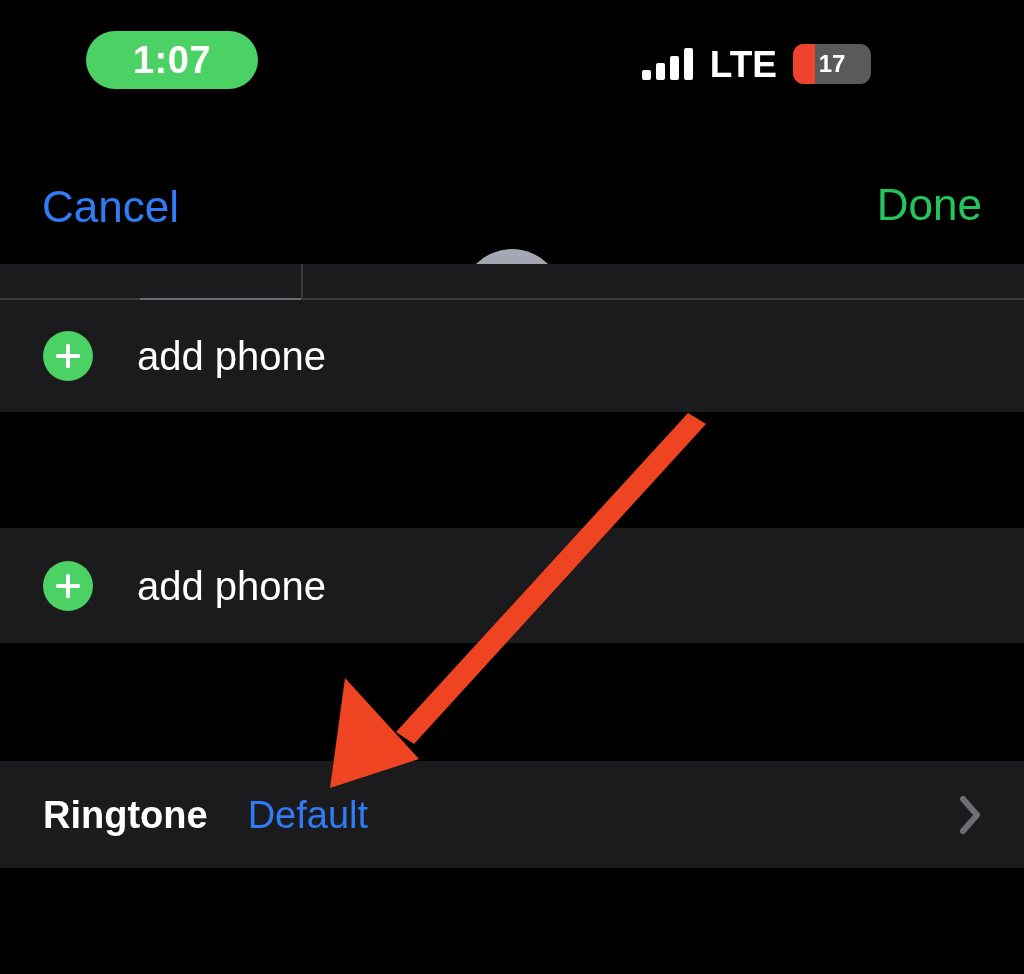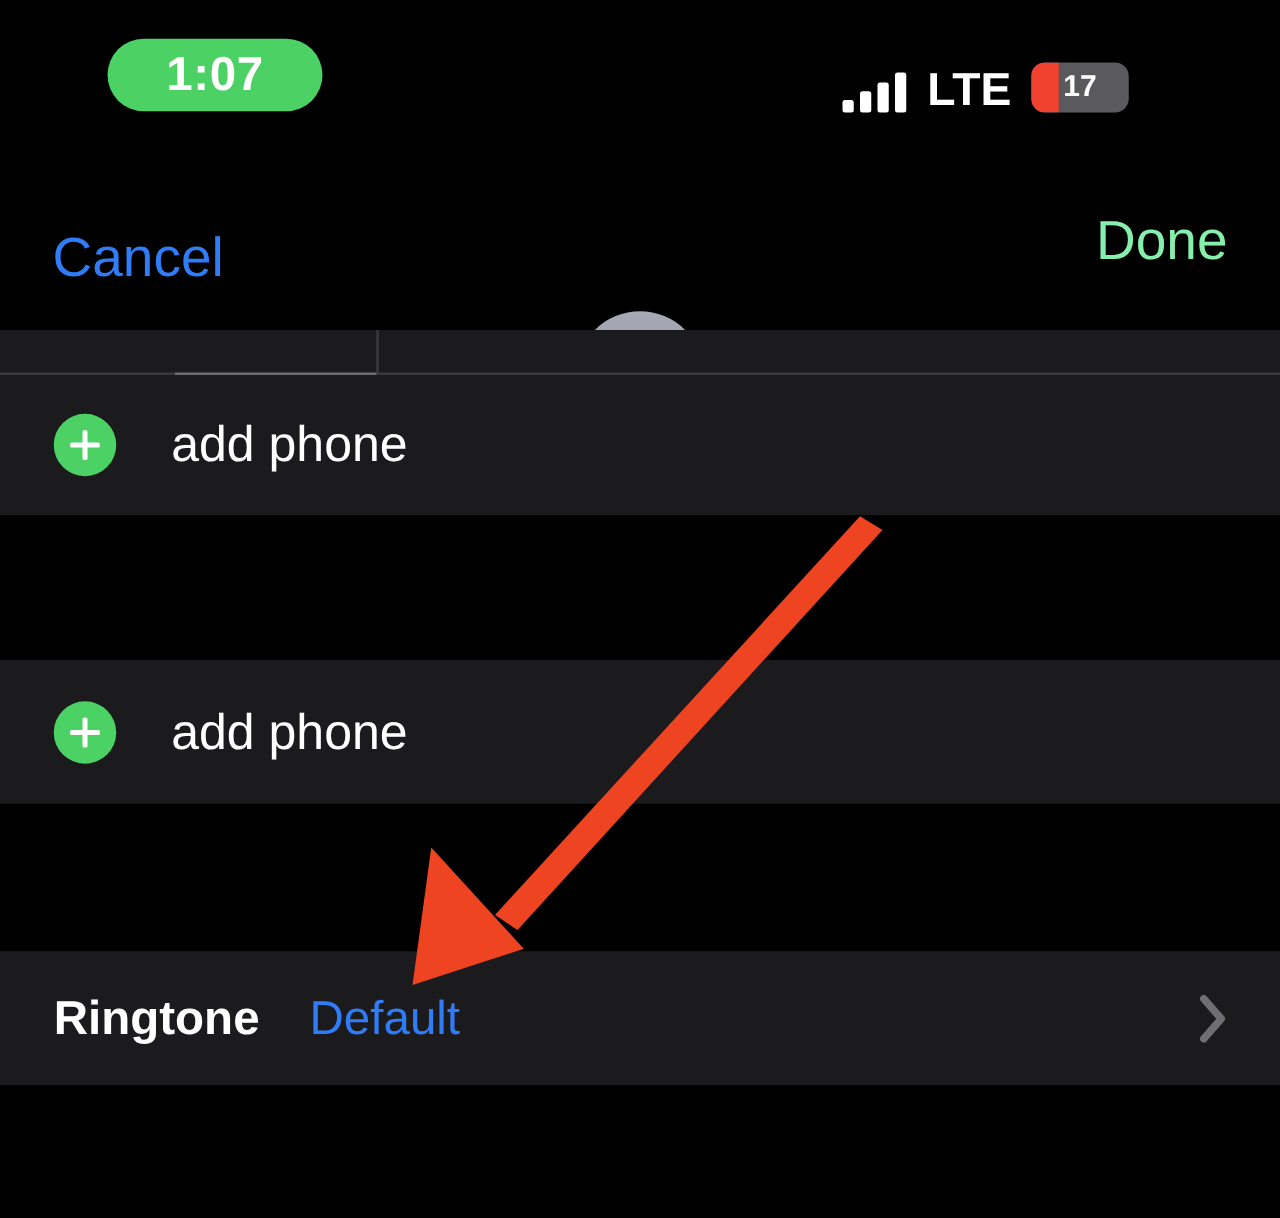--- a/index.html
+++ b/index.html
@@ -37,23 +37,23 @@
   }
   #time-pill .t {
     color: #ffffff;
     font-size: 38px;
     font-weight: 600;
     letter-spacing: 0.5px;
     line-height: 1;
   }
   #status-right {
     position: absolute;
-    right: 36px; top: 38px;
-    display: flex;
-    align-items: flex-end;
+    right: 68px; top: 38px;
+    display: flex;
+    align-items: center;
     height: 52px;
   }
   .signal-bars {
     display: flex;
     align-items: flex-end;
     height: 32px;
     gap: 5px;
     margin-right: 17px;
   }
   .signal-bars i {
@@ -115,22 +115,22 @@
     background: none;
     border: none;
     cursor: pointer;
     font-family: inherit;
     padding: 0;
     letter-spacing: 0px;
     margin-top: 14px;
   }
   #done-button {
     position: absolute;
-    right: 42px; top: 50px;
-    color: #86efac;
+    right: 42px; top: 62px;
+    color: #22c55e;
     font-size: 44px;
     font-weight: 400;
     background: none;
     border: none;
     font-family: inherit;
     padding: 0;
     letter-spacing: 0px;
   }
   #avatar {
     position: absolute;

